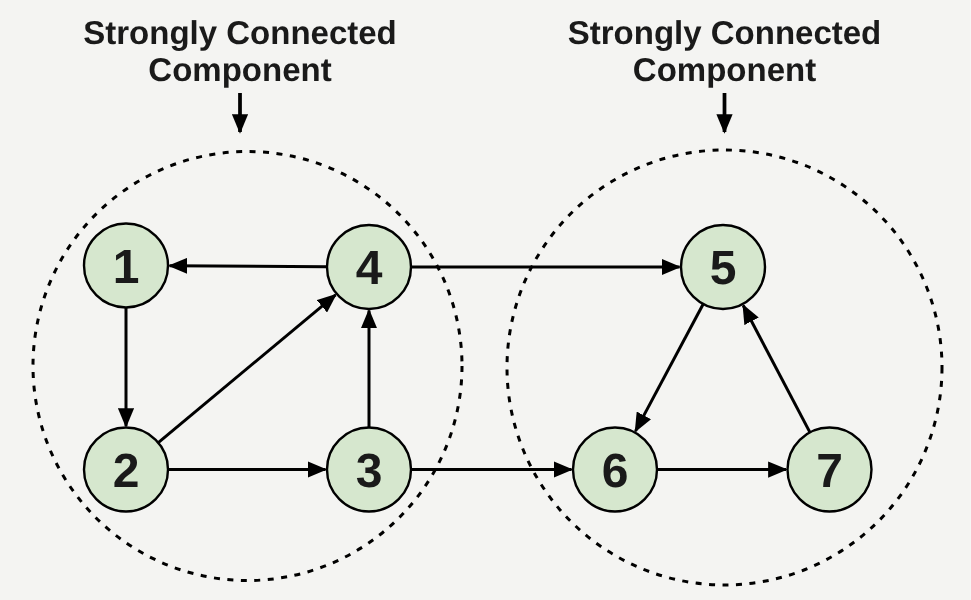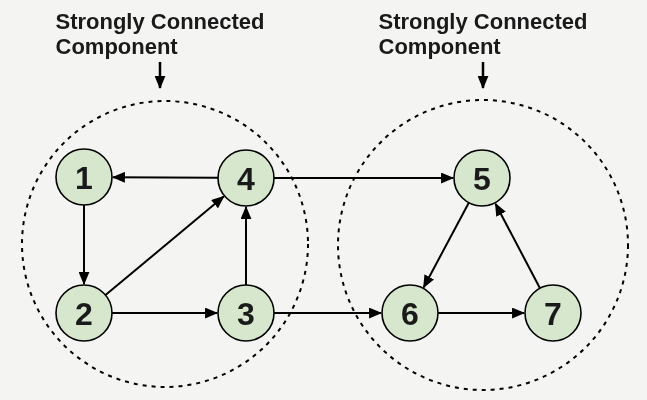--- a/index.html
+++ b/index.html
@@ -9,20 +9,21 @@
     height: 400px;
     background: #f4f4f2;
     font-family: "Liberation Sans", sans-serif;
     overflow: hidden;
   }
   #diagram-svg { position: absolute; left: 0; top: 0; }
   .scc-label {
     position: absolute;
     top: 9px;
     transform: translateX(-50%);
+    text-align: center;
     font-weight: 700;
     font-size: 22px;
     line-height: 25px;
     color: #1a1a1a;
     white-space: nowrap;
   }
   #label-left  { left: 160px; }
   #label-right { left: 483px; }
   .node-num {
     font-family: "Liberation Sans", sans-serif;

